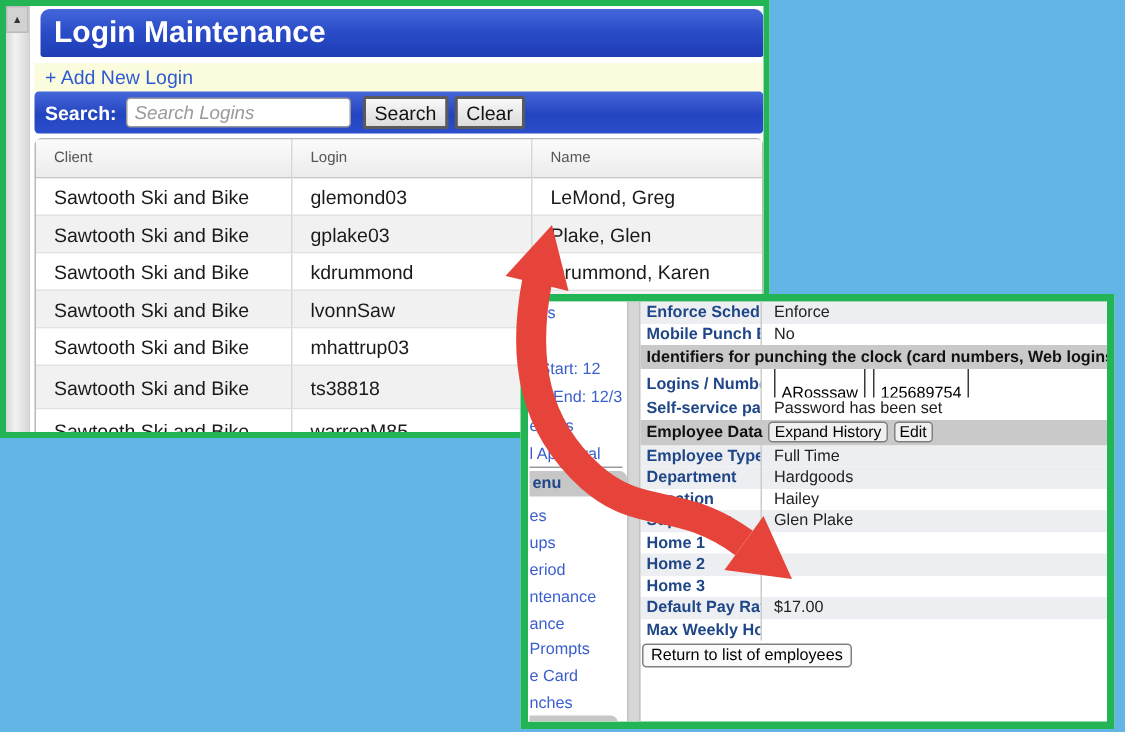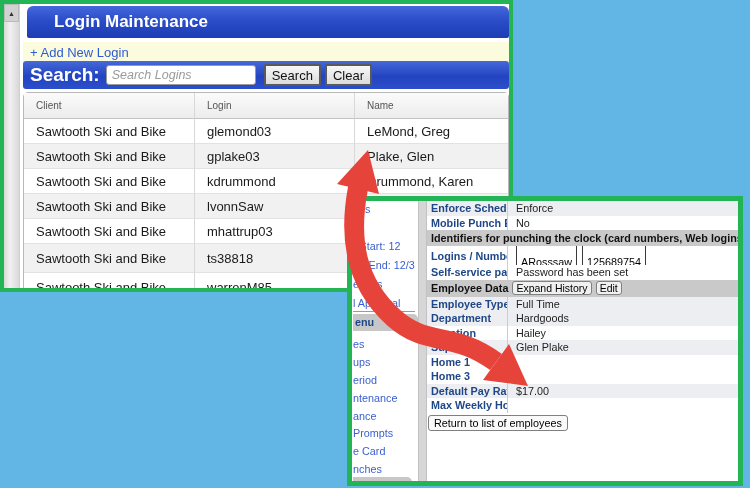--- a/index.html
+++ b/index.html
@@ -8,26 +8,26 @@
 
   
   .p1{position:absolute;left:0;top:0;width:505px;height:284px;background:#fff;
       border:4px solid #22b455;display:flex;overflow:hidden;z-index:1;}
   .p1-scroll{width:15px;background:#e3e3e3;border-right:1px solid #cfcfcf;flex:0 0 15px;}
   .p1-scroll-btn{height:16px;background:#d2d2d2;border:1px solid #bbb;display:flex;align-items:center;justify-content:center;
       font-size:7px;color:#333;cursor:pointer;}
   .p1-scroll-track{height:calc(100% - 16px);background:linear-gradient(90deg,#d8d8d8,#f2f2f2 40%,#d8d8d8);}
   .p1-content{flex:1;padding-left:3px;overflow:hidden;}
   .p1-title{margin:2px 0 0 4px;height:32px;line-height:32px;border-radius:6px 6px 2px 2px;
-      background:linear-gradient(#4468db,#2b4dc9 45%,#1d3cb5);color:#fff;font-weight:bold;font-size:17px;padding-left:27px;}
+      background:linear-gradient(#4468db,#2b4dc9 45%,#1d3cb5);color:#fff;font-weight:bold;font-size:20px;padding-left:9px;}
   .p1-yellow{margin-top:4px;height:19px;line-height:19px;background:#fbfbdd;padding-left:7px;}
   .addlink{color:#2f5bd3;font-size:13px;text-decoration:none;cursor:pointer;}
   .p1-search{height:28px;background:linear-gradient(#4668da,#2344c0 55%,#2d4ecb);border-radius:3px;
       display:flex;align-items:center;}
-  .s-label{color:#fff;font-weight:bold;font-size:19px;margin:0 6px 0 7px;text-align:center;}
+  .s-label{color:#fff;font-weight:bold;font-size:13px;margin:0 6px 0 7px;text-align:center;}
   .s-input{width:138px;height:18px;border:1px solid #999;border-radius:3px;font-size:12.5px;padding:0 5px;color:#333;}
   .s-input::placeholder{color:#9a9a9a;font-style:italic;}
   .s-btn{margin-left:8px;height:22px;font-size:13px;padding:0 6px;background:linear-gradient(#f8f8f8,#dcdcdc);
       border:2px solid #5a5a5a;border-radius:2px;color:#111;cursor:pointer;}
   .s-btn + .s-btn{margin-left:4px;}
   .p1-table{margin-top:3px;width:486px;border-collapse:separate;border-spacing:0;border:1px solid #b8b8b8;
       border-radius:5px 5px 0 0;table-layout:fixed;}
   .p1-table th{height:23px;background:linear-gradient(#fbfbfb,#ececec);color:#555;font-weight:normal;
       font-size:10px;text-align:left;padding-left:12px;border-bottom:1px solid #c4c4c4;}
   .p1-table th + th, .p1-table td + td{border-left:1px solid #d8d8d8;}
@@ -206,20 +206,24 @@
           <div class="fvalue">Hailey</div>
         </div>
         <div class="frow shade">
           <div class="flabel">Supervisor</div>
           <div class="fvalue">Glen Plake</div>
         </div>
         <div class="frow">
           <div class="flabel">Home 1</div>
           <div class="fvalue"></div>
         </div>
+        <div class="frow shade">
+          <div class="flabel">Home 2</div>
+          <div class="fvalue"></div>
+        </div>
         <div class="frow">
           <div class="flabel">Home 3</div>
           <div class="fvalue"></div>
         </div>
         <div class="frow shade">
           <div class="flabel">Default Pay Rate</div>
           <div class="fvalue">$17.00</div>
         </div>
         <div class="frow">
           <div class="flabel">Max Weekly Hours</div>

